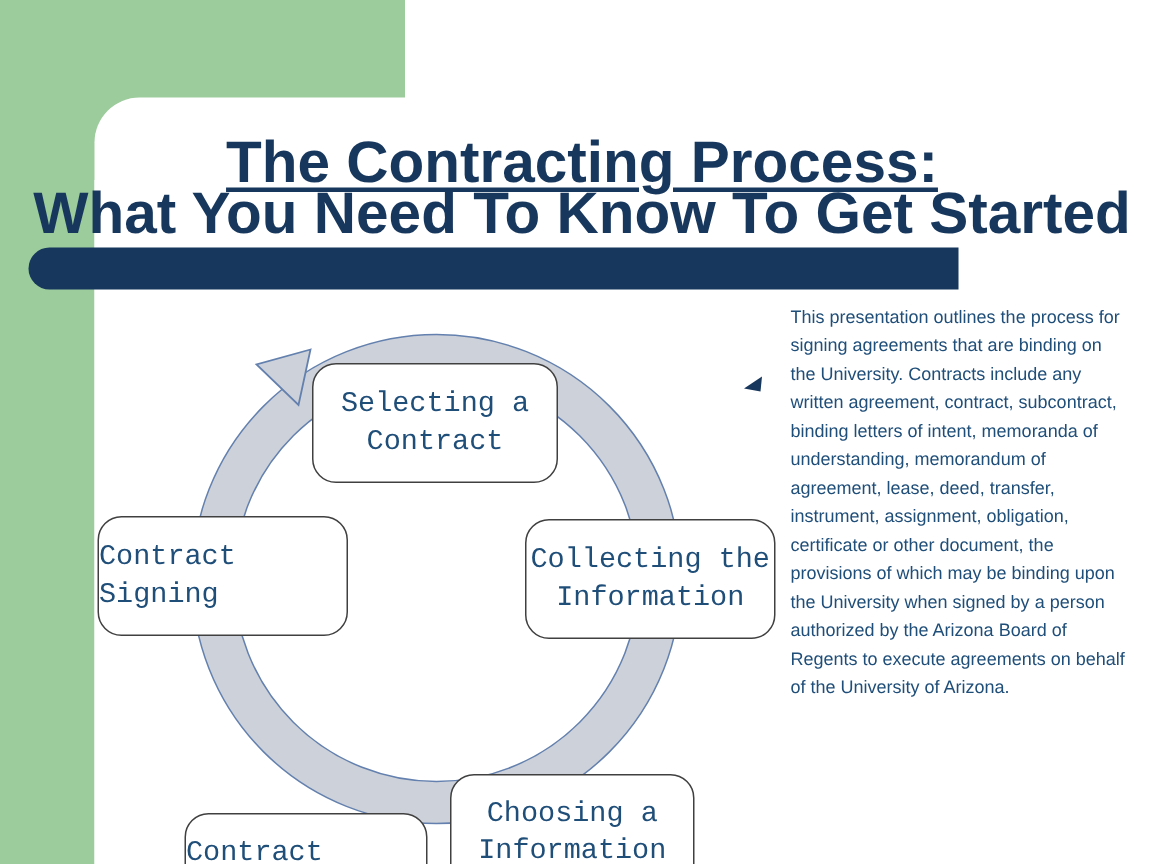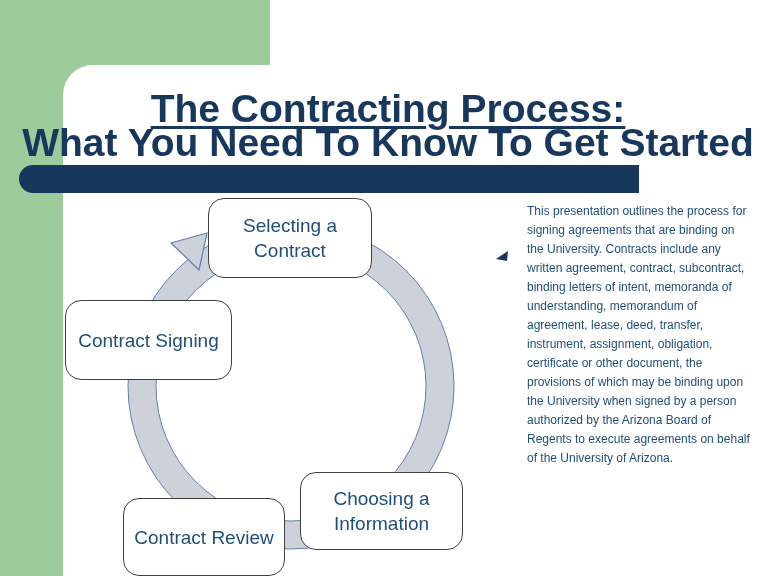--- a/index.html
+++ b/index.html
@@ -23,22 +23,22 @@
   
   .navy-bar{position:absolute;left:19px;top:165px;width:620px;height:28px;
             background:#17375D;border-radius:14px 0 0 14px;z-index:3;}
 
   
   .diagram-svg{position:absolute;left:0;top:0;width:768px;height:576px;z-index:2;}
 
   
   .pbox{position:absolute;background:#ffffff;border:1.6px solid #404040;border-radius:16px;
         display:flex;flex-direction:column;justify-content:center;align-items:center;
-        font-family:Liberation Sans, sans-serif;font-size:19px;line-height:25px;
-        color:#1F4E79;text-align:left;z-index:4;box-sizing:border-box;}
+        font-family:Liberation Mono, monospace;font-size:19px;line-height:25px;
+        color:#1F4E79;text-align:left;z-index:4;box-sizing:border-box;margin-top:44px;}
   .pbox span{display:block;}
   .b1{left:208px;top:198px;width:164px;height:80px;}
   .b2{left:350px;top:302px;width:167px;height:80px;}
   .b3{left:300px;top:472px;width:163px;height:78px;}
   .b4{left:123px;top:498px;width:162px;height:78px;}
   .b5{left:65px;top:300px;width:167px;height:80px;}
 
   
   .note{position:absolute;left:527px;top:202px;width:226px;z-index:4;
         color:#1F4E79;font-size:12px;line-height:19px;}
@@ -68,20 +68,24 @@
     <polygon points="207,233 171,243 199,270" fill="#CDD1D9" stroke="#6380AE" stroke-width="1.2"></polygon>
 
     <polygon points="508,251 496,259 507,261" fill="#17375D"></polygon>
   </svg>
 
   <div class="pbox b1">
     <span>Selecting a</span>
     <span>Contract</span>
   </div>
 
+  <div class="pbox b2">
+    <span>Collecting the</span>
+    <span>Information</span>
+  </div>
 
   <div class="pbox b3">
     <span>Choosing a</span>
     <span>Information</span>
   </div>
 
   <div class="pbox b4">
     <span>Contract Review</span>
   </div>
 

